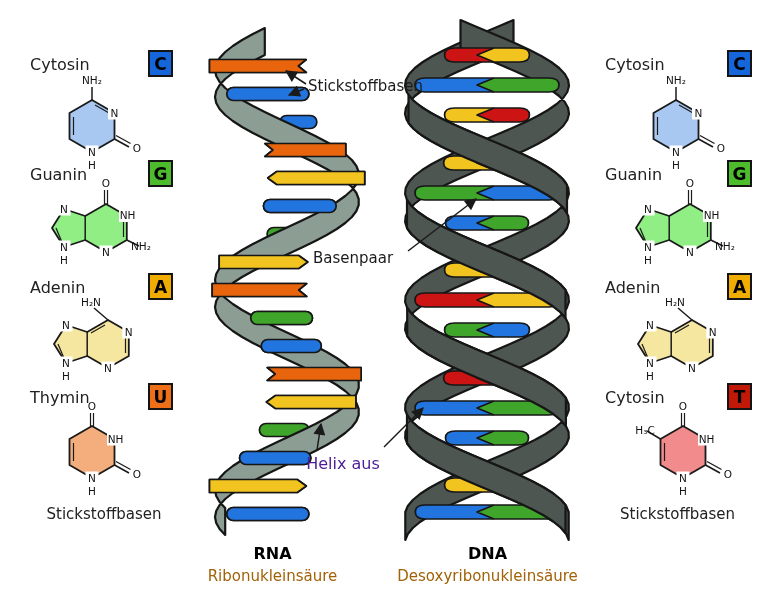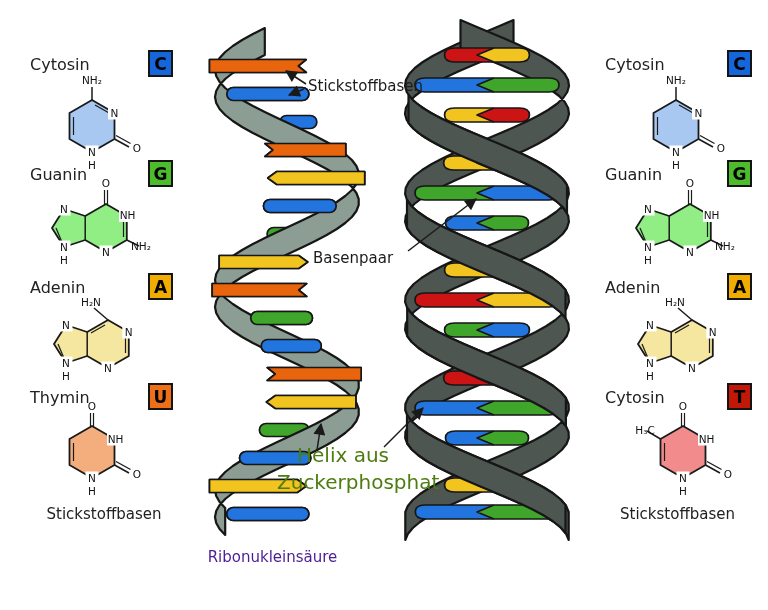--- a/index.html
+++ b/index.html
@@ -5,24 +5,24 @@
   html,body{margin:0;padding:0;background:#fff;}
   #stage{position:relative;width:768px;height:610px;background:#ffffff;overflow:hidden;
          font-family:"DejaVu Sans","Liberation Sans",sans-serif;color:#1b1b1b;}
   #helix-svg{position:absolute;left:0;top:0;}
   .base-name{position:absolute;font-size:16px;color:#222;}
   .badge{position:absolute;width:25px;height:27px;border:2px solid #141414;box-sizing:border-box;
          display:flex;align-items:center;justify-content:center;
          font-weight:bold;font-size:17px;color:#000;}
   .caption{position:absolute;text-align:center;font-size:15px;line-height:1.25;color:#222;}
   .lbl{position:absolute;font-size:15px;color:#1b1b1b;white-space:nowrap;}
-  .helix-lbl{position:absolute;font-size:20px;color:#4d7c0f;text-align:center;line-height:1.35;}
+  .helix-lbl{position:absolute;font-size:16px;color:#4c1d95;text-align:center;line-height:1.35;margin-top:11px;}
   .mol-title{position:absolute;text-align:center;}
   .mol-title .abbr{font-weight:bold;font-size:16px;color:#000;}
-  .mol-title .full{font-size:15px;color:#4c1d95;margin-top:4px;}
+  .mol-title .full{font-size:15px;color:#a16207;margin-top:4px;}
   .mol{position:absolute;}
   .mol .ring{stroke:#1a1a1a;stroke-width:1.8;stroke-linejoin:round;}
   .mol .bond{stroke:#1a1a1a;stroke-width:1.5;}
   .mol .dbl{stroke:#1a1a1a;stroke-width:1.2;}
   .mol .bg{fill:#ffffff;}
   .mol text{font-size:10.5px;fill:#111;text-anchor:middle;font-family:"DejaVu Sans","Liberation Sans",sans-serif;}
   .arrow{stroke:#1a1a1a;stroke-width:1.5;fill:none;}
 </style>
 </head>
 <body>
@@ -283,20 +283,24 @@
   </svg>
 
   <div class="caption" style="left:600px;top:505px;width:155px">
     <div>Stickstoffbasen</div>
   </div>
 
   <div class="lbl" style="left:308px;top:77px">Stickstoffbasen</div>
   <div class="lbl" style="left:313px;top:249px">Basenpaar</div>
   <div class="helix-lbl" style="left:277px;top:442px;width:132px">
     <div>Helix aus</div>
-    <div>Zuckerphosphat</div>
   </div>
 
   <div class="mol-title" style="left:205px;top:544px;width:135px">
+    <div class="abbr">RNA</div>
     <div class="full">Ribonukleinsäure</div>
   </div>
+  <div class="mol-title" style="left:390px;top:544px;width:195px">
+    <div class="abbr">DNA</div>
+    <div class="full">Desoxyribonukleinsäure</div>
+  </div>
 
 </div>
 
 </body></html>

